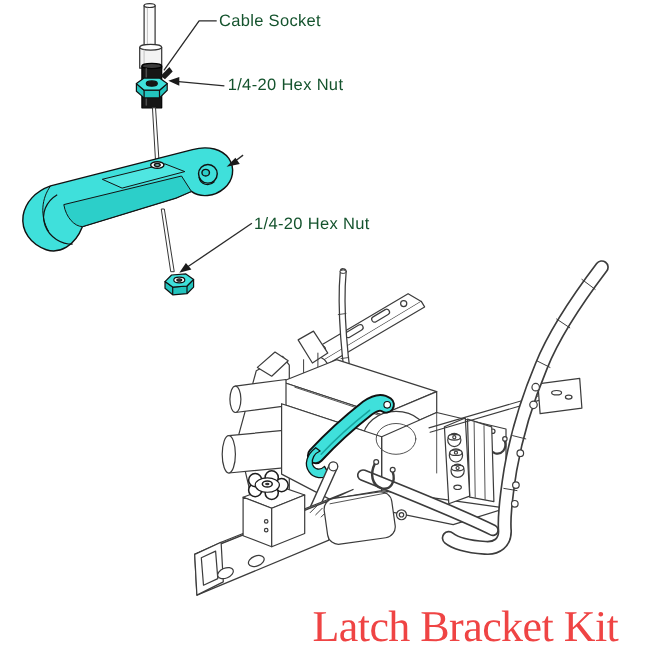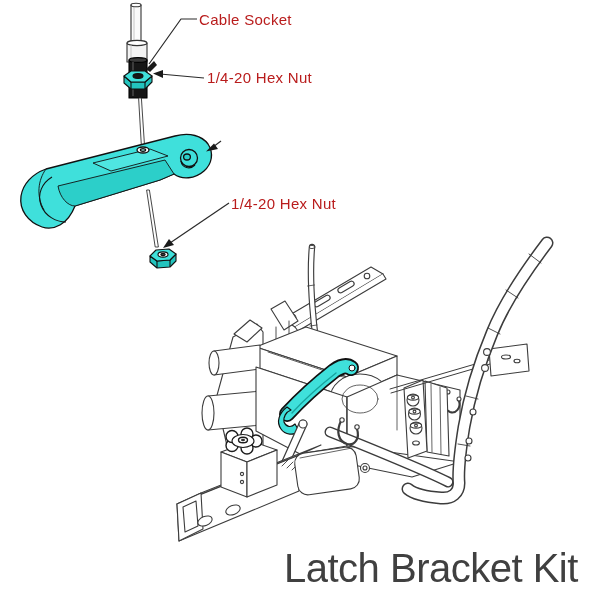--- a/index.html
+++ b/index.html
@@ -1,20 +1,20 @@
 <!DOCTYPE html>
 <html><head>
 <meta charset="utf-8">
 <style>
   html,body{margin:0;padding:0;background:#fff;}
   .canvas{position:relative;width:600px;height:600px;background:#fff;overflow:hidden;
           font-family:"Liberation Sans","DejaVu Sans",sans-serif;}
   .art{position:absolute;left:0;top:0;}
-  .callout{position:absolute;font-size:15px;color:#b91c1c;letter-spacing:.3px;white-space:nowrap;}
-  .title{position:absolute;left:284px;top:546px;font-size:40px;color:#404040;letter-spacing:-.5px;white-space:nowrap;}
+  .callout{position:absolute;font-size:15px;color:#14532d;letter-spacing:.3px;white-space:nowrap;}
+  .title{position:absolute;left:284px;top:546px;font-size:40px;color:#ef4444;letter-spacing:-.5px;white-space:nowrap;font-family:Liberation Serif, serif;}
   svg *{vector-effect:non-scaling-stroke;}
 </style>
 </head>
 <body>
 
 <div class="canvas">
 
 <svg class="art" width="600" height="600" viewBox="0 0 600 600">
 
   <g stroke="#333" stroke-width="1.1" fill="none" stroke-linejoin="round">

